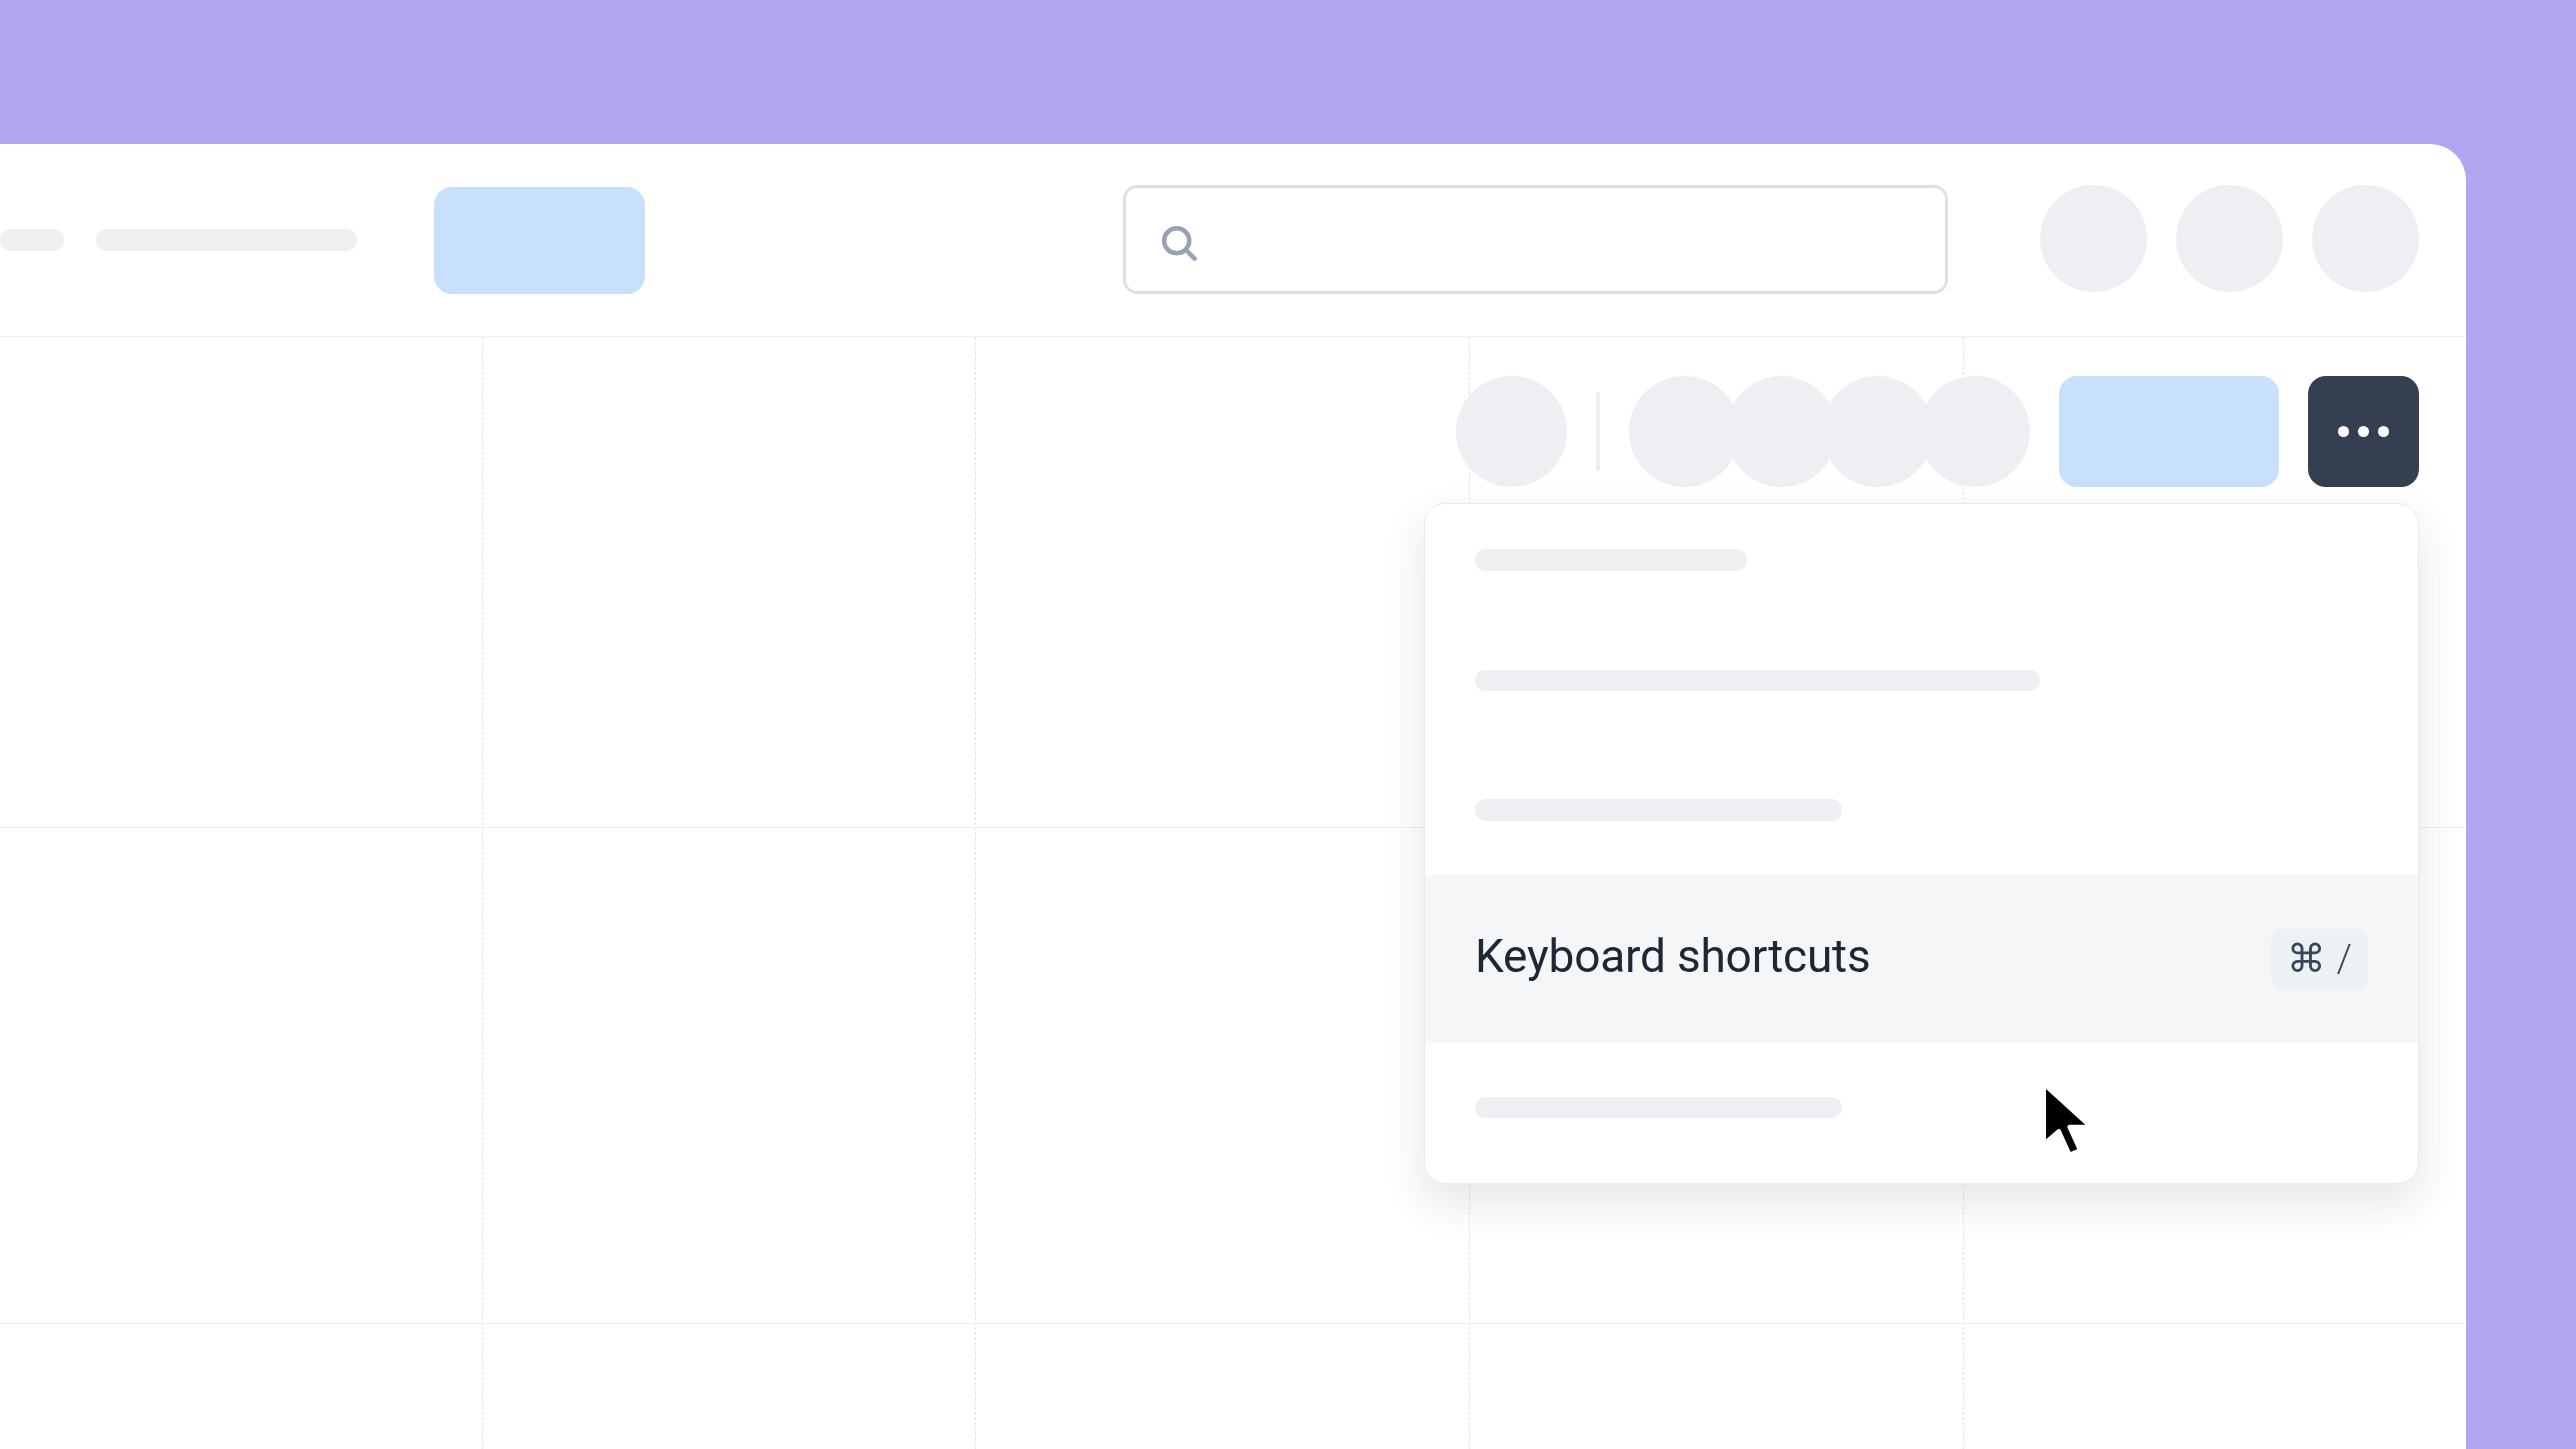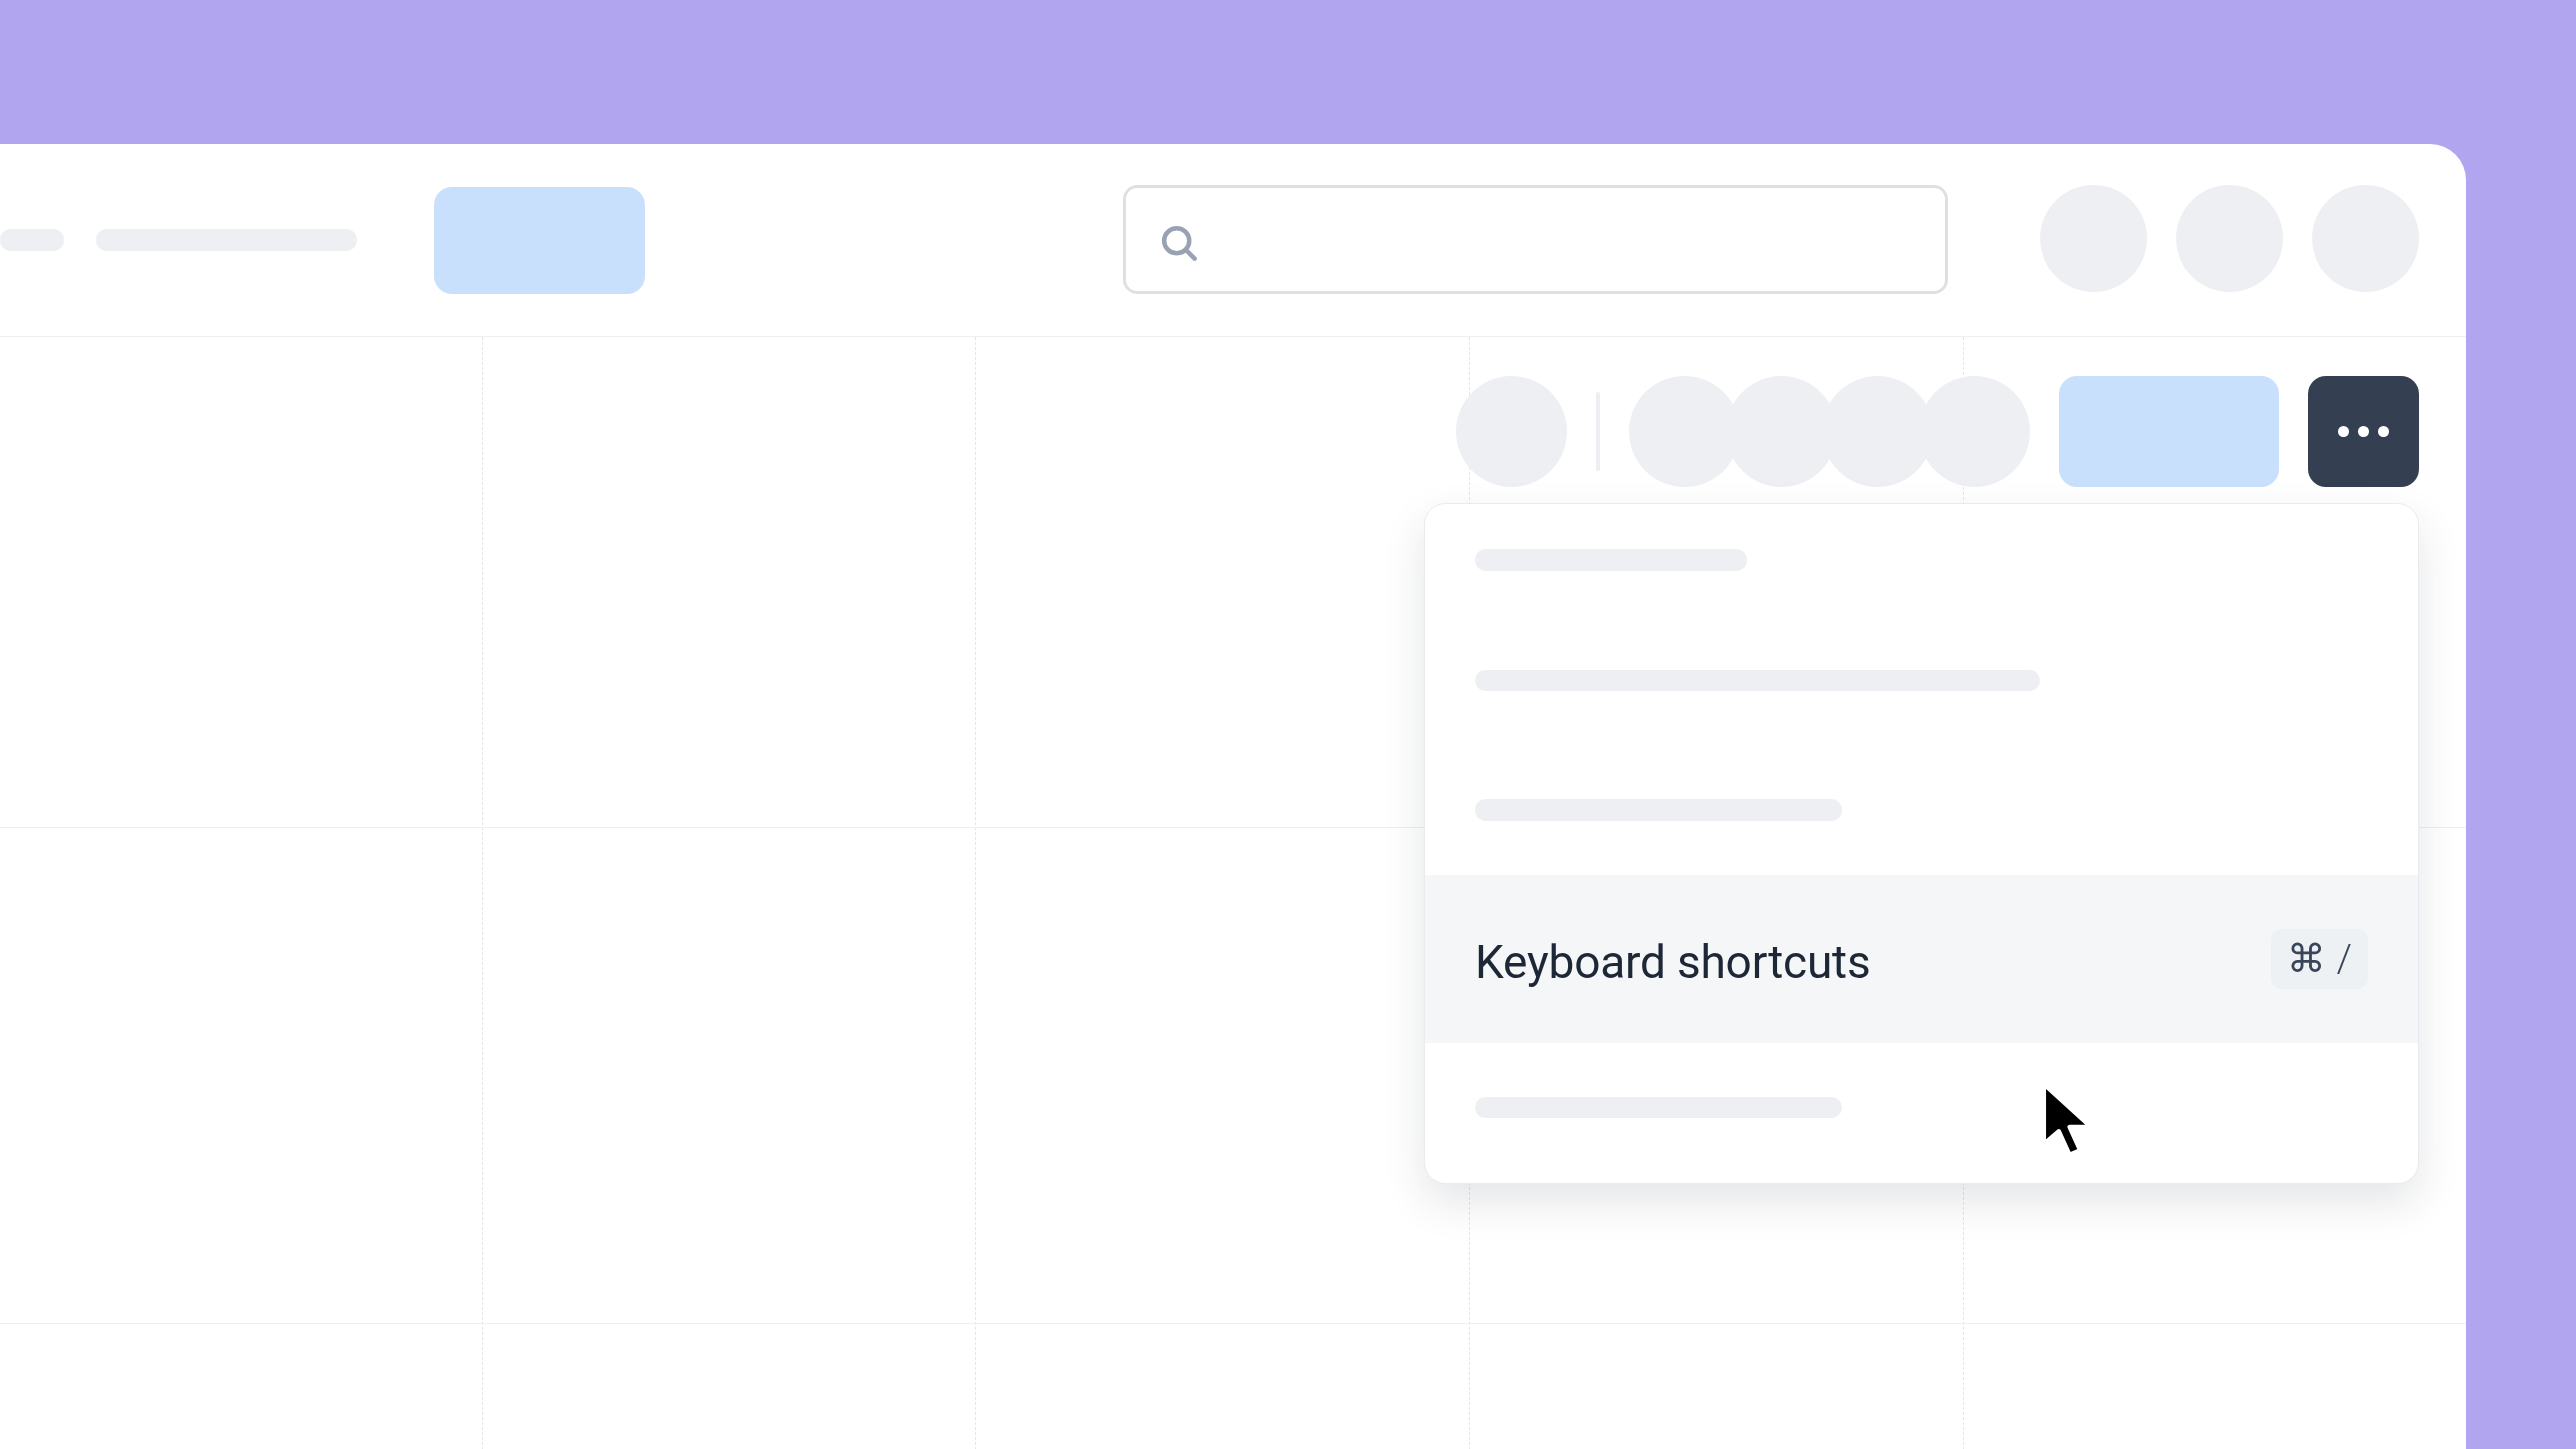--- a/index.html
+++ b/index.html
@@ -162,21 +162,21 @@
       background: #ffffff;
       border: 1.8px solid #e9ebee;
       border-radius: 21.5px;
       box-shadow: 0 18px 43px rgba(30, 40, 60, 0.12);
       overflow: hidden;
       padding-bottom: 10.7px;
     }
     .menu-item {
       padding: 54px 50px;
       display: flex;
-      align-items: flex-end;
+      align-items: flex-start;
       justify-content: space-between;
     }
     .menu-item.short {
       padding: 45px 50px;
     }
     .menu-item.hovered {
       background: #f5f6f8;
     }
     .menu-pill-sm {
       width: 272px;

